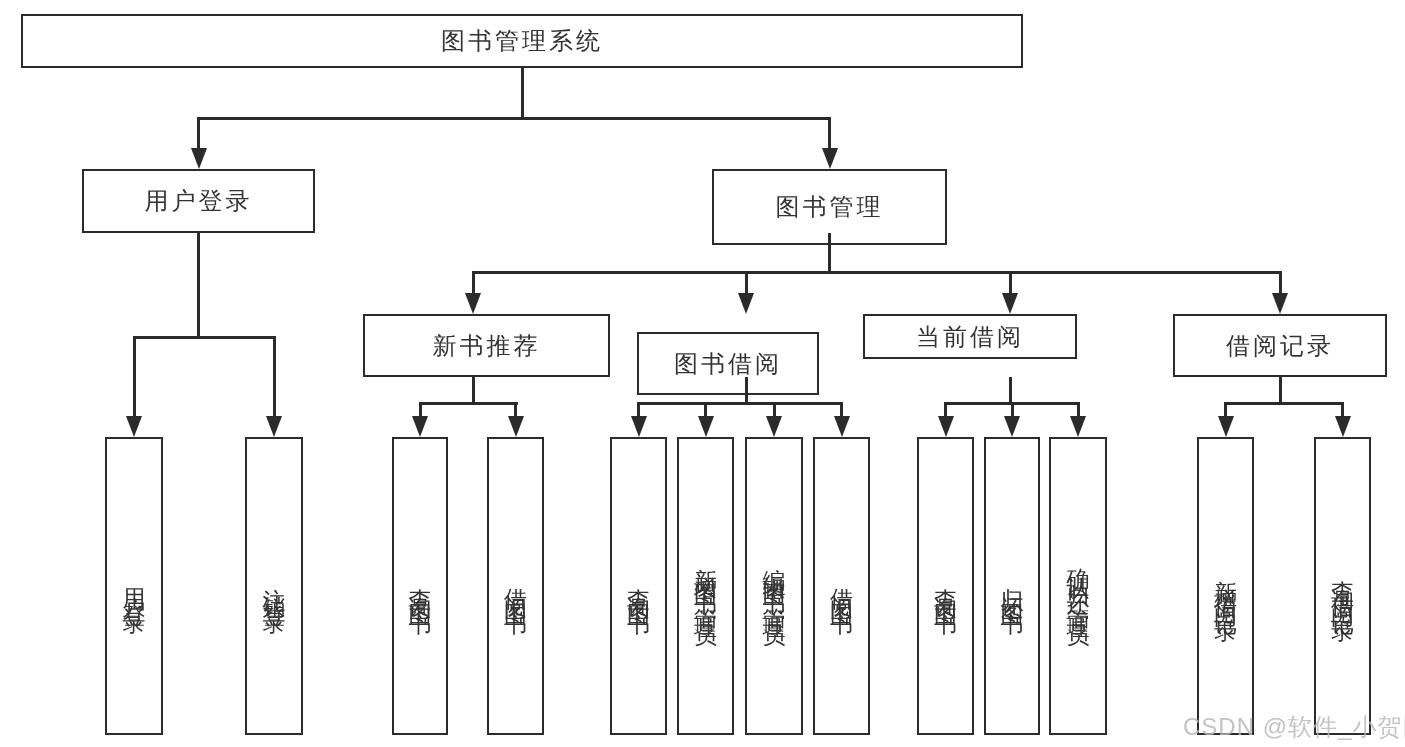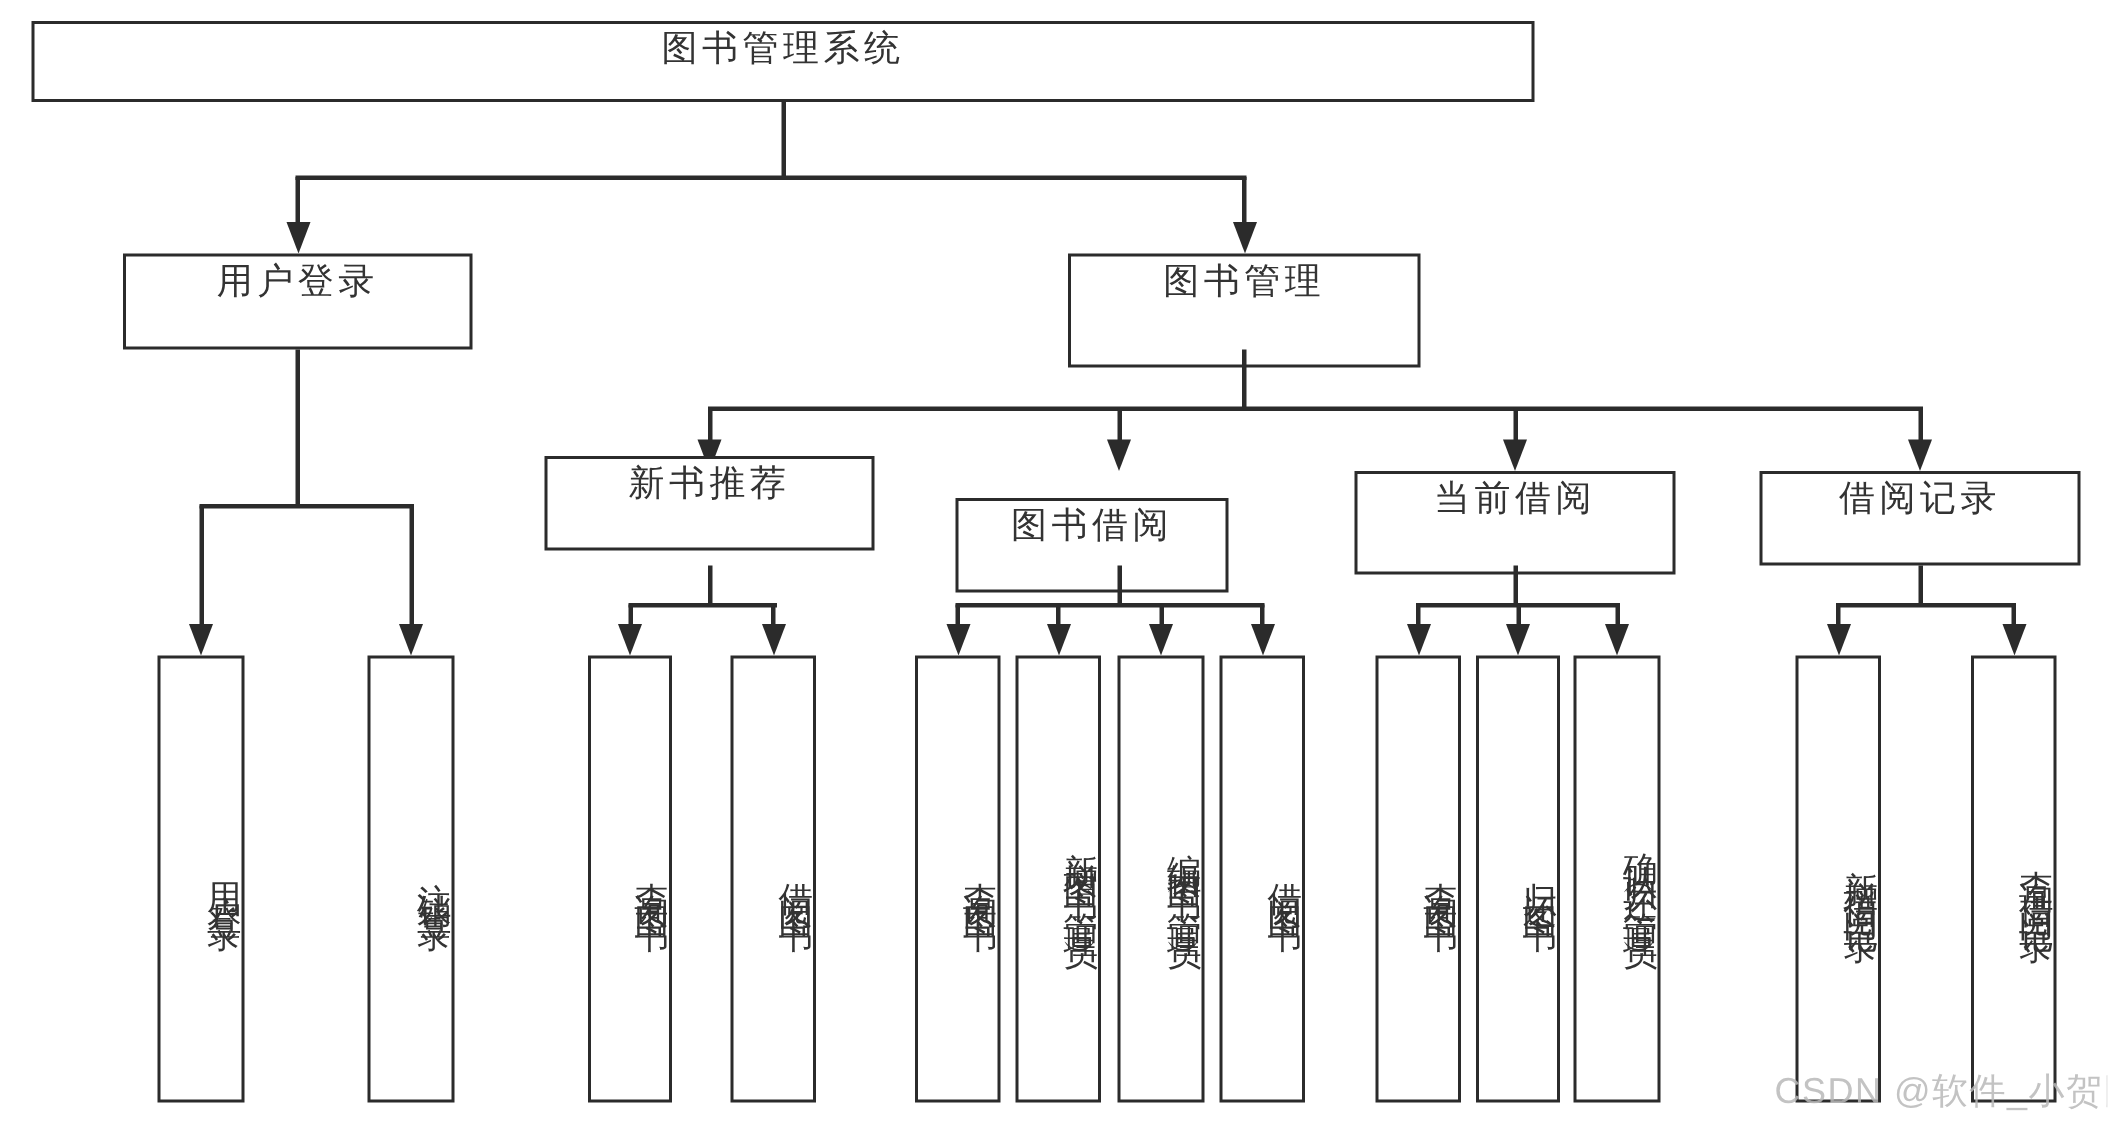--- a/index.html
+++ b/index.html
@@ -7,21 +7,21 @@
     --text:#333333;
     --watermark-text:#b9b9b9;
   }
   html,body{margin:0;padding:0;background:#ffffff;}
   body{font-family:"Liberation Sans", sans-serif;}
   .canvas{
     position:relative;width:1405px;height:747px;background:#ffffff;overflow:hidden;
   }
   .box{
     position:absolute;background:#ffffff;border:2.5px solid var(--line);
-    box-sizing:border-box;display:flex;justify-content:center;
+    box-sizing:border-box;display:flex;align-items:center;justify-content:center;
     color:var(--text);
   }
   .hbox{font-size:24px;letter-spacing:3px;white-space:nowrap;}
   .vbox{
     writing-mode:vertical-rl;text-orientation:mixed;
     font-size:23px;letter-spacing:8px;line-height:1;
   }
   .vl{position:absolute;width:3px;background:var(--line);}
   .hl{position:absolute;height:3px;background:var(--line);}
   .arw{
@@ -69,27 +69,27 @@
   <div class="hl" style="left:471.5px;top:270.5px;width:810px"></div>
   <div class="vl" style="left:471.5px;top:272px;height:23px"></div>
   <div class="arw" style="left:465px;top:293px"></div>
   <div class="vl" style="left:744.5px;top:272px;height:23px"></div>
   <div class="arw" style="left:738px;top:293px"></div>
   <div class="vl" style="left:1008.5px;top:272px;height:23px"></div>
   <div class="arw" style="left:1002px;top:293px"></div>
   <div class="vl" style="left:1278.5px;top:272px;height:23px"></div>
   <div class="arw" style="left:1272px;top:293px"></div>
 
-  <div class="box hbox" style="left:363px;top:304px;width:220px;height:63px">
+  <div class="box hbox" style="left:363px;top:314px;width:247px;height:63px">
     <span>新书推荐</span>
   </div>
   <div class="box hbox" style="left:637px;top:332px;width:182px;height:63px">
     <span>图书借阅</span>
   </div>
-  <div class="box hbox" style="left:903px;top:314px;width:214px;height:69px">
+  <div class="box hbox" style="left:863px;top:314px;width:214px;height:45px">
     <span>当前借阅</span>
   </div>
   <div class="box hbox" style="left:1173px;top:314px;width:214px;height:63px">
     <span>借阅记录</span>
   </div>
 
   <div class="vl" style="left:471.5px;top:377px;height:27px"></div>
   <div class="vl" style="left:744.5px;top:377px;height:27px"></div>
   <div class="vl" style="left:1008.5px;top:377px;height:27px"></div>
   <div class="vl" style="left:1278.5px;top:377px;height:27px"></div>

